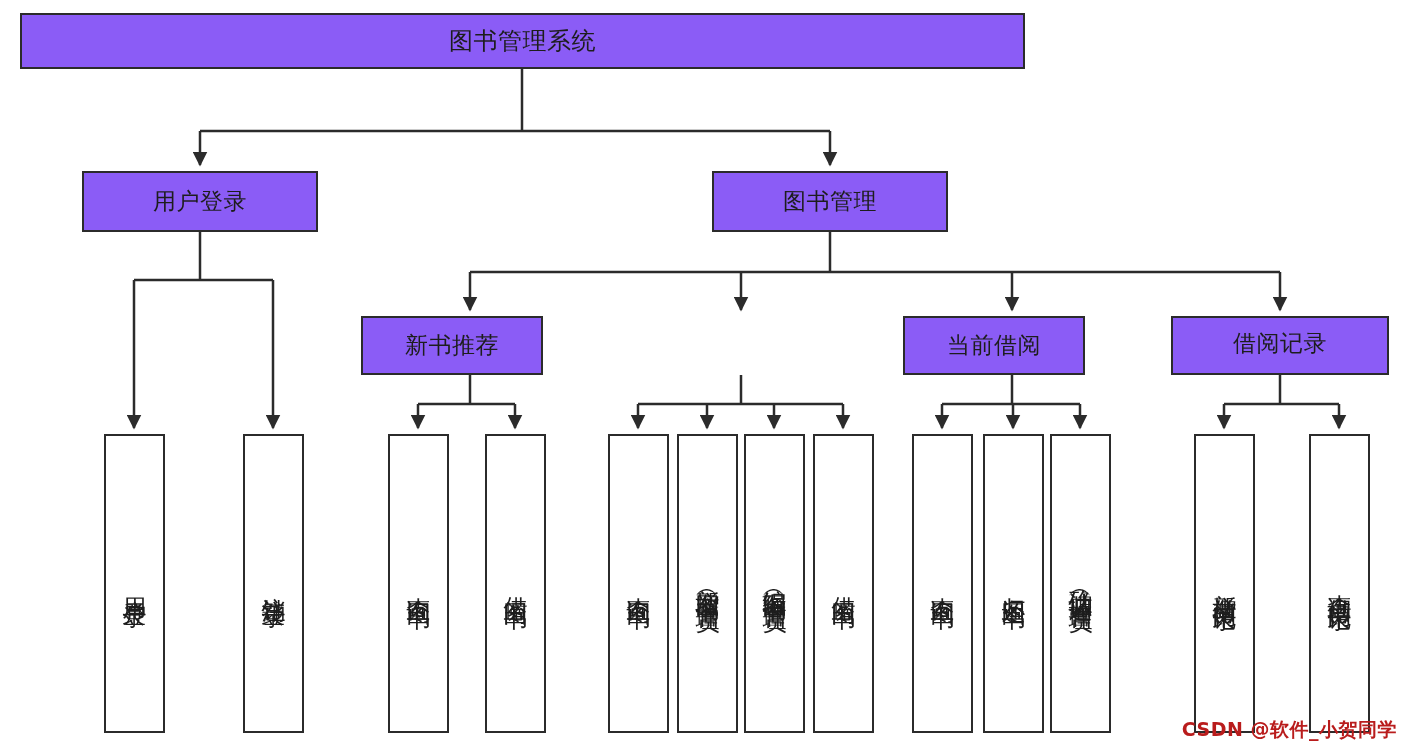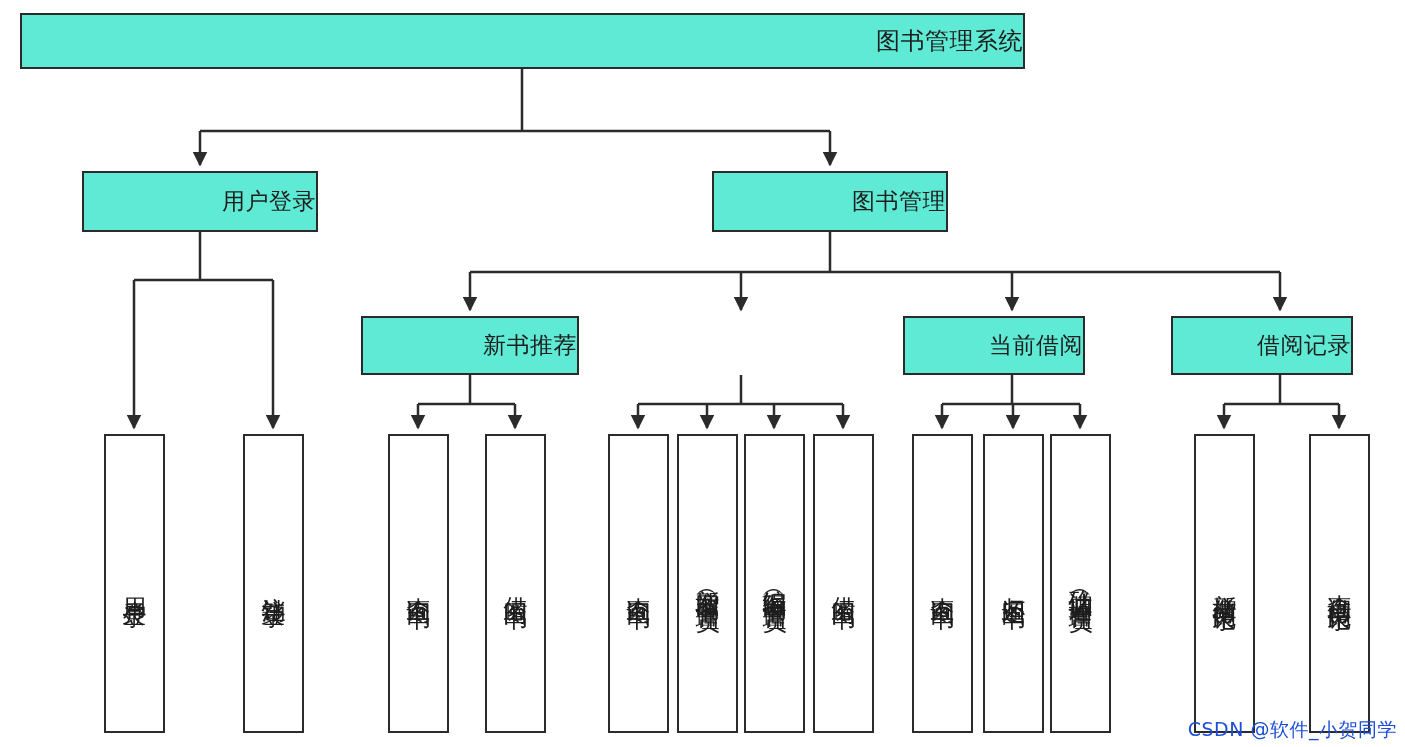--- a/index.html
+++ b/index.html
@@ -21,24 +21,24 @@
     position: absolute;
     left: 0;
     top: 0;
     width: 1405px;
     height: 747px;
   }
   .node-box {
     position: absolute;
     box-sizing: border-box;
     border: 2.5px solid #2b2b2b;
-    background: #5eead4;
+    background: #8b5cf6;
     display: flex;
     align-items: center;
-    justify-content: flex-end;
+    justify-content: center;
     overflow: hidden;
   }
   .node-label-h {
     font-size: 23px;
     line-height: 1.2;
     color: #1d1d1d;
     letter-spacing: 0.5px;
     white-space: nowrap;
   }
   .node-box.root .node-label-h { font-size: 24px; }
@@ -67,23 +67,24 @@
     letter-spacing: 3px;
     line-height: 1;
     white-space: nowrap;
     text-align: center;
   }
   .watermark {
     position: absolute;
     right: 8px;
     bottom: 4px;
     font-size: 19px;
-    color: #1d4ed8;
+    color: #b91c1c;
     white-space: nowrap;
     letter-spacing: 0.5px;
+    font-weight: bold;
   }
 </style>
 </head>
 <body>
 
 <div id="canvas">
 
   <svg id="diagram-svg" viewBox="0 0 1405 747">
     <defs>
       <marker id="arrow" viewBox="0 0 10 10" refX="9" refY="5" markerWidth="6" markerHeight="6" orient="auto-start-reverse">
@@ -138,27 +139,27 @@
     <span class="node-label-h">图书管理系统</span>
   </div>
 
   <div class="node-box" style="left:82px; top:171px; width:236px; height:61px;">
     <span class="node-label-h">用户登录</span>
   </div>
   <div class="node-box" style="left:712px; top:171px; width:236px; height:61px;">
     <span class="node-label-h">图书管理</span>
   </div>
 
-  <div class="node-box" style="left:361px; top:316px; width:218px; height:59px;">
+  <div class="node-box" style="left:361px; top:316px; width:182px; height:59px;">
     <span class="node-label-h">新书推荐</span>
   </div>
   <div class="node-box" style="left:903px; top:316px; width:182px; height:59px;">
     <span class="node-label-h">当前借阅</span>
   </div>
-  <div class="node-box" style="left:1171px; top:316px; width:182px; height:59px;">
+  <div class="node-box" style="left:1171px; top:316px; width:218px; height:59px;font-family:Liberation Mono, monospace;">
     <span class="node-label-h">借阅记录</span>
   </div>
 
   <div class="leaf-box" style="left:104px; top:434px; width:61px; height:299px;">
     <div class="leaf-inner">
       <span class="leaf-label-v">用户登录</span>
     </div>
   </div>
   <div class="leaf-box" style="left:243px; top:434px; width:61px; height:299px;">
     <div class="leaf-inner">

